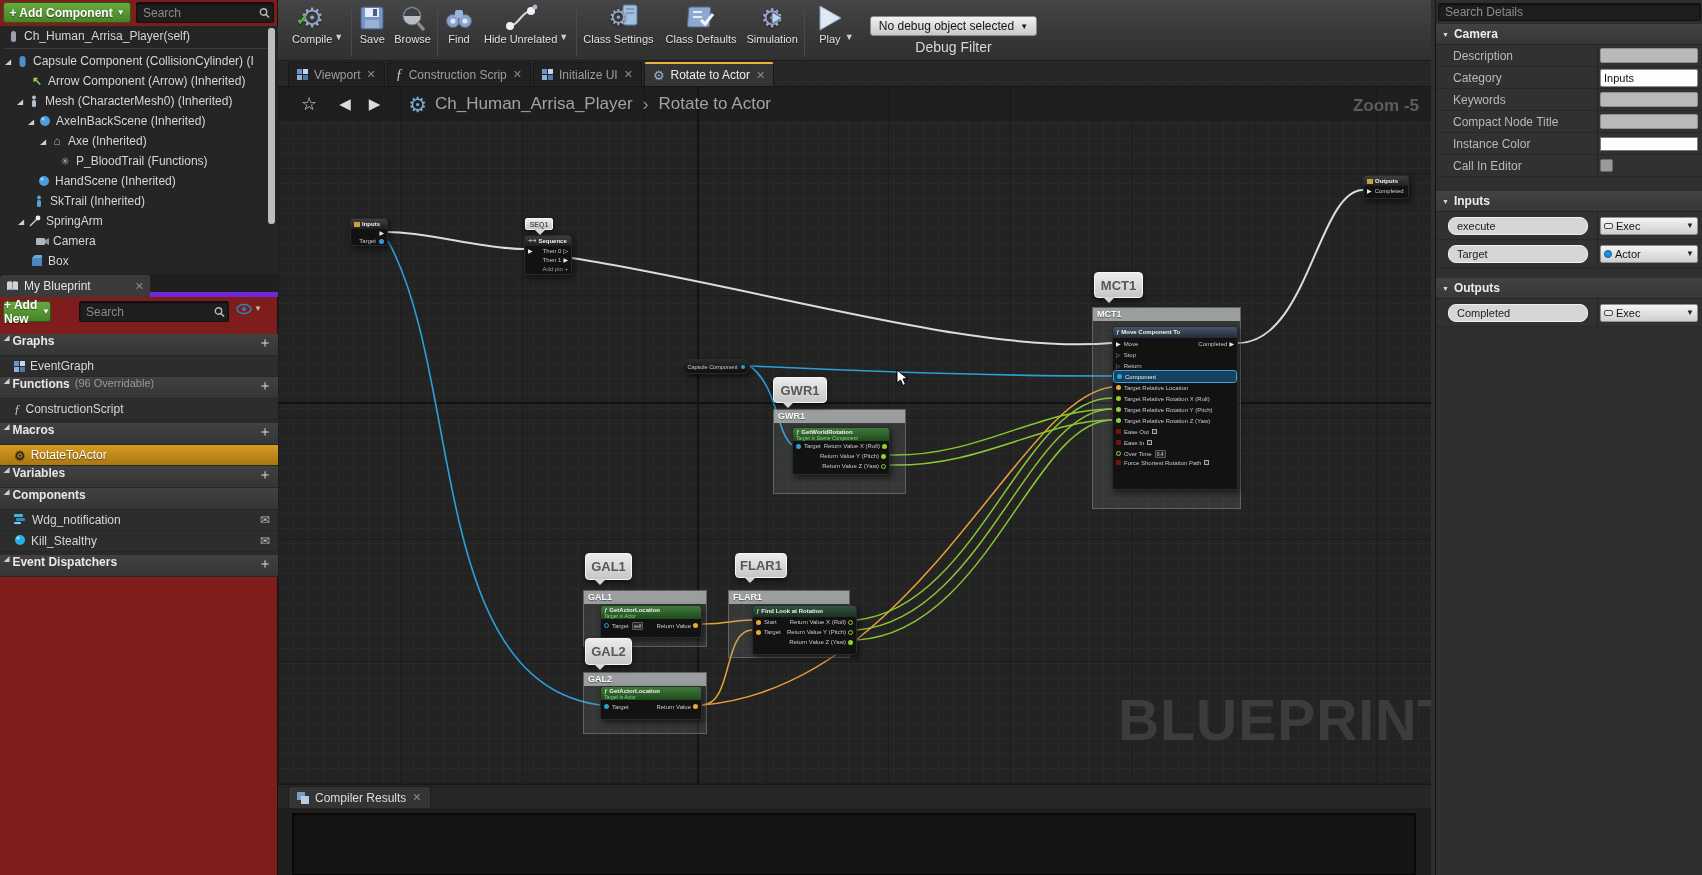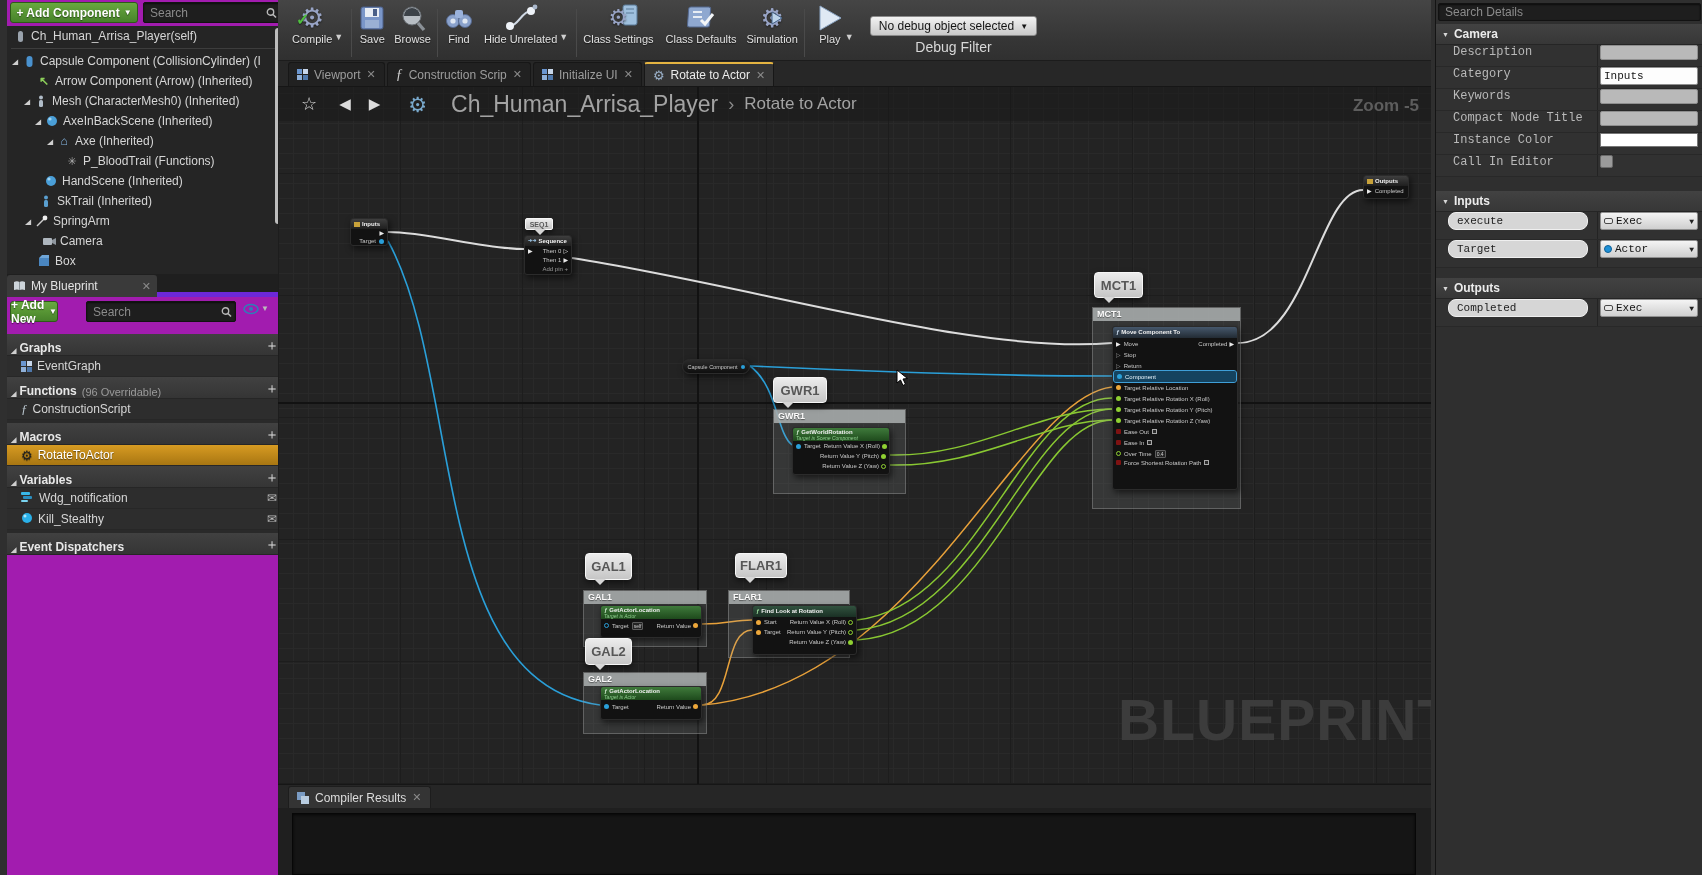--- a/index.html
+++ b/index.html
@@ -21,32 +21,32 @@
   }
   .searchbox::placeholder { color:#8b8b8b; }
   .mag { position:absolute; right:4px; top:50%; transform:translateY(-50%); }
   .greenbtn {
     background:linear-gradient(#68a93f,#47822a); border:1px solid #2d5a18; border-radius:3px;
     color:#fff; font-weight:bold; display:flex; align-items:center; justify-content:center;
     text-shadow:0 1px 1px rgba(0,0,0,.5); cursor:default;
   }
   .caret { font-size:8px; line-height:1; }
   
-  #left { left:0; top:0; width:278px; height:875px; background:#a21caf; border-right:1px solid #151515;margin-left:7px; }
+  #left { left:0; top:0; width:278px; height:875px; background:#7f1d1d; border-right:1px solid #151515; }
   #comp-tree { position:absolute; left:0; top:26px; width:278px; height:248px; background:#252525; }
   .trow { display:flex; align-items:center; height:20px; font-size:12px; color:#d6d6d6; white-space:nowrap; overflow:hidden; }
   .exp { color:#cfcfcf; font-size:8px; width:10px; display:inline-block; transform:scaleY(.9); }
   .ic { width:14px; height:14px; display:inline-flex; align-items:center; justify-content:center; margin-right:4px; flex:none; font-size:12px; }
   .sep-line { border-top:1px solid #3d3d3d; margin:2px 4px; }
   #tree-scroll { position:absolute; right:2px; top:28px; width:7px; height:196px; background:#bdbdbd; border-radius:3px; }
   
   #mybp-tabbar { position:absolute; left:0; top:274px; width:278px; height:23px; background:#1f1f1f; border-bottom:5px solid #6d28d9; }
   #mybp-tab { position:absolute; left:0; top:1px; width:150px; height:22px; background:#3a3a3a; border-radius:3px 3px 0 0; display:flex; align-items:center; padding:0 6px; gap:5px; font-size:12px; color:#e3e3e3; }
   .xbtn { color:#8a8a8a; font-size:11px; margin-left:auto; }
-  .bp-header { display:flex; align-items:flex-end; height:22px; background:linear-gradient(#414141,#353535); border-bottom:1px solid #262626; font-weight:bold; font-size:12px; color:#e8e8e8; padding:0 6px 0 4px; }
+  .bp-header { display:flex; align-items:flex-start; height:22px; background:linear-gradient(#414141,#353535); border-bottom:1px solid #262626; font-weight:bold; font-size:12px; color:#e8e8e8; padding:0 6px 0 4px; }
   .bp-header .plus { margin-left:auto; color:#d8d8d8; font-weight:normal; font-size:14px; }
   .bp-item { display:flex; align-items:center; height:21px; font-size:12px; color:#d6d6d6; padding-left:14px; gap:5px; background:#2d2d2d; border-bottom:1px solid #272727; }
   .harrow { font-size:7px; color:#cfcfcf; margin-right:3px; }
   
   #toolbar { left:278px; top:0; width:1153px; height:61px; background:linear-gradient(#454545,#353535 70%,#303030); border-bottom:1px solid #1c1c1c; }
   .tbtn { display:flex; flex-direction:column; align-items:center; justify-content:flex-start; gap:1px; padding-top:3px; height:58px; }
   .tbtn .lbl { font-size:11px; color:#e0e0e0; text-shadow:0 1px 1px rgba(0,0,0,.6); }
   .tsep { width:1px; height:48px; background:#242424; border-right:1px solid #4a4a4a; margin:5px 6px 0 6px; }
   .tb-caret { color:#cfcfcf; font-size:9px; margin:14px 2px 0 2px; }
   .gear-glyph { font-size:27px; line-height:28px; color:#98a4c6; text-shadow:0 1px 2px rgba(0,0,0,.5); }
@@ -94,21 +94,21 @@
   .hl-row { background:#15435f; outline:1px solid #3f9fd8; border-radius:2px; }
   
   #compbar { left:278px; top:784px; width:1153px; height:24px; background:#262626; border-top:1px solid #161616; display:flex; align-items:flex-end; padding-left:10px; }
   #comptab { height:22px; background:#343434; border:1px solid #1d1d1d; border-bottom:none; border-radius:3px 3px 0 0; display:flex; align-items:center; gap:6px; padding:0 8px; font-size:12px; color:#dcdcdc; }
   #compbody { left:278px; top:808px; width:1153px; height:67px; background:#1f1f1f; }
   #compinner { position:absolute; left:14px; top:5px; width:1124px; height:62px; background:#151515; border:1px solid #070707; box-shadow:inset 0 1px 3px rgba(0,0,0,.7); }
   
   #right { left:1435px; top:0; width:267px; height:875px; background:#2f2f2f; border-left:1px solid #141414; }
   .dhead { display:flex; align-items:center; gap:5px; height:21px; background:linear-gradient(#424242,#373737); border-bottom:1px solid #252525; font-weight:bold; font-size:12px; color:#ececec; padding:0 6px; }
   .dhead .tri { font-size:7px; color:#d8d8d8; }
-  .drow { position:relative; display:flex; height:22px; background:#313131; border-bottom:1px solid #282828; font-size:12px; color:#b9b9b9;font-family:Liberation Mono, monospace; }
+  .drow { position:relative; display:flex; align-items:center; height:22px; background:#313131; border-bottom:1px solid #282828; font-size:12px; color:#b9b9b9; }
   .drow .dlabel { padding-left:17px; width:161px; flex:none; }
   .coldiv { position:absolute; left:161px; top:0; bottom:0; width:1px; background:#232323; }
   .dval { margin-left:3px; width:98px; }
   .linput { background:#b9b9b9; height:15px; border-radius:2px; border:1px solid #8f8f8f; }
   .ddrop { background:linear-gradient(#f4f4f4,#cfcfcf); border:1px solid #8f8f8f; border-radius:2px; height:18px; display:flex; align-items:center; padding:0 3px; gap:3px; color:#141414; font-size:11px; }
   .ddrop .dc { margin-left:auto; font-size:8px; color:#222; }
   .pill { background:#d6d6d6; border:1px solid #efefef; border-radius:8px; height:18px; display:flex; align-items:center; padding:0 8px; color:#1d1d1d; font-size:11px; width:140px; margin-left:12px; }
   .execicon { width:9px; height:6px; border:1px solid #4a4a4a; border-radius:2px; background:#e8e8e8; display:inline-block; flex:none; }
   .actoricon { width:8px; height:8px; border-radius:50%; background:#1e90d6; border:1px solid #0d5f96; display:inline-block; flex:none; }
 </style>
@@ -297,20 +297,24 @@
         <span class="plus">＋</span>
       </div>
       <div class="bp-item" style="background:linear-gradient(#d79b22,#a87612); color:#fff; text-shadow:0 1px 1px rgba(0,0,0,.5);">
         <span style="color:#1f1f1f; font-size:13px; line-height:1;">⚙</span>
         <span>RotateToActor</span>
       </div>
       <div class="bp-header">
         <span class="harrow">◢</span>
         <span>Variables</span>
         <span class="plus">＋</span>
+      </div>
+      <div class="bp-header">
+        <span class="harrow">◢</span>
+        <span>Components</span>
       </div>
       <div class="bp-item">
         <span><svg width="13" height="11">
               <rect x="0" y="1" width="9" height="3" rx="1" fill="#39b8e8"></rect>
               <rect x="2" y="5" width="9" height="3" rx="1" fill="#2a8fc0"></rect>
               <rect x="0" y="9" width="7" height="2" rx="1" fill="#7ad4f0"></rect>
             </svg></span>
         <span>Wdg_notification</span>
         <span style="margin-left:auto; margin-right:8px; color:#b8b8b8;">✉</span>
       </div>
@@ -479,21 +483,21 @@
       <path d="M579,553 C710,545 755,333 834,333" stroke="#89c832" stroke-width="1.5" fill="none"></path>
       <path d="M612,368 C700,370 760,322 834,322" stroke="#89c832" stroke-width="1.5" fill="none"></path>
       <path d="M612,378 C705,380 765,333 834,333" stroke="#89c832" stroke-width="1.5" fill="none"></path>
     </svg>
 
     <div id="crumbbar">
       <span style="margin-left:23px; color:#d8d8d8; font-size:18px;">☆</span>
       <span style="margin-left:22px; color:#dcdcdc; font-size:15px;">◀</span>
       <span style="margin-left:18px; color:#dcdcdc; font-size:15px;">▶</span>
       <span style="margin-left:28px; color:#79a9cc; font-size:21px; line-height:1;">⚙</span>
-      <span style="margin-left:24px; color:#a3a3a3; font-size:23px;">Ch_Human_Arrisa_Player</span>
+      <span style="margin-left:8px; color:#a3a3a3; font-size:17px;">Ch_Human_Arrisa_Player</span>
       <span style="margin:0 10px; color:#8a8a8a; font-size:18px;">›</span>
       <span style="color:#a3a3a3; font-size:17px;">Rotate to Actor</span>
       <span id="zoomlabel">Zoom -5</span>
     </div>
 
     <div class="n" style="left:72px; top:131px; width:38px; height:28px;">
       <div class="nh hdr-dark" style="height:10px;">
         <svg width="6" height="5">
             <rect width="6" height="5" fill="#c8a23a"></rect>
           </svg>

